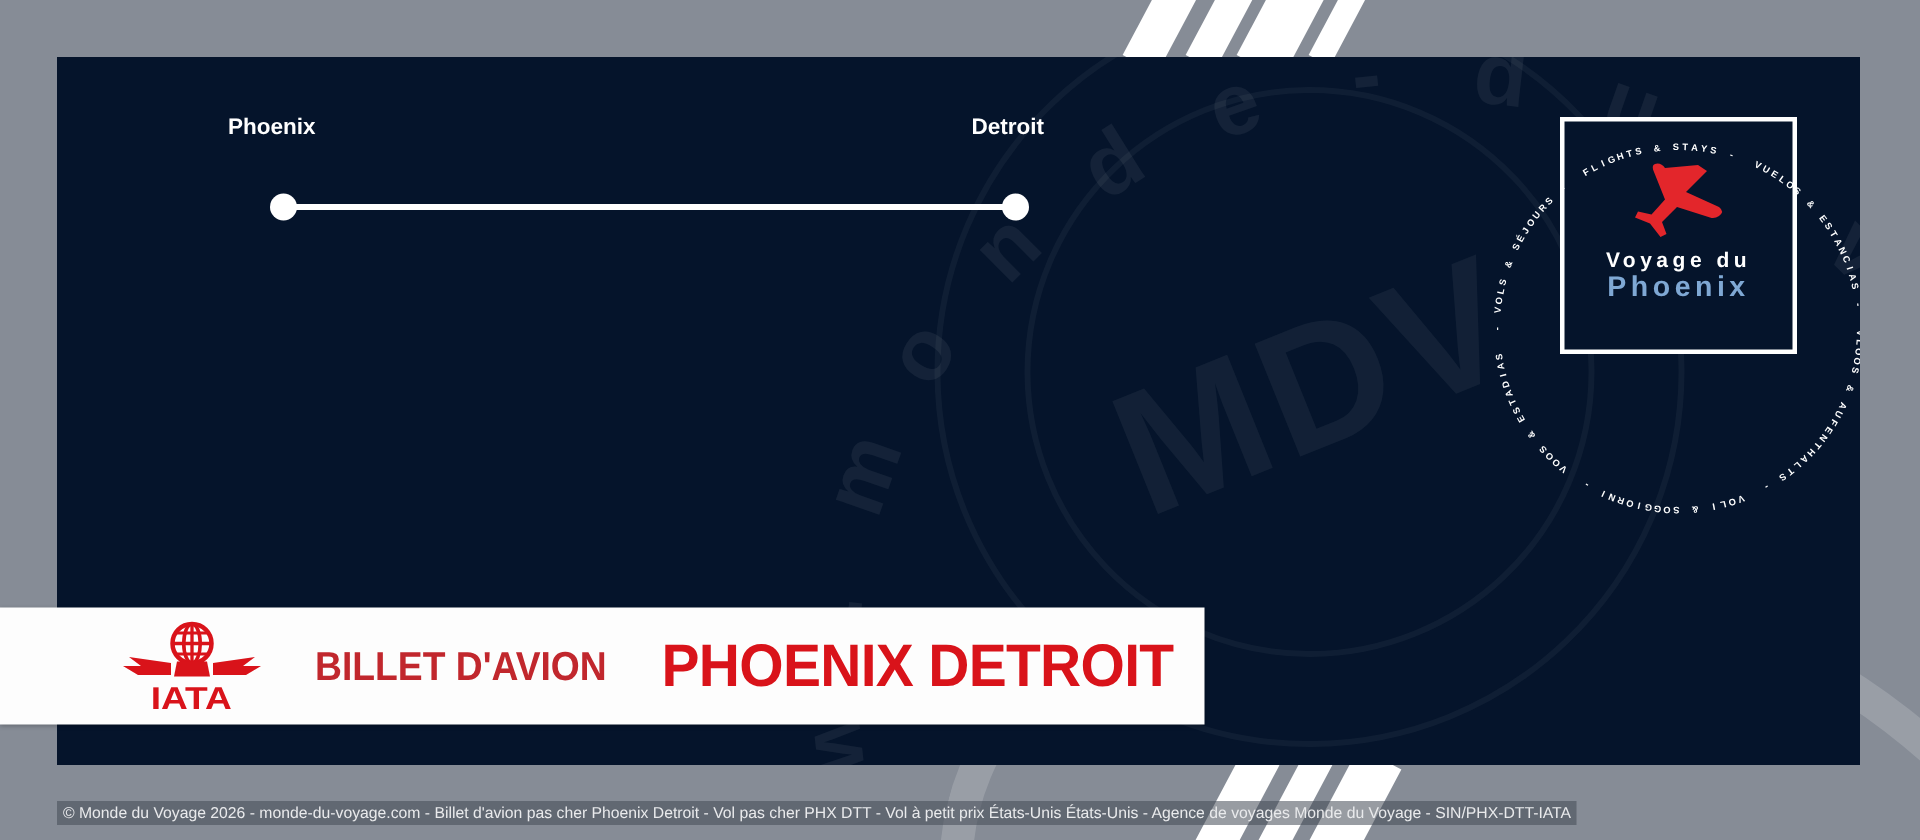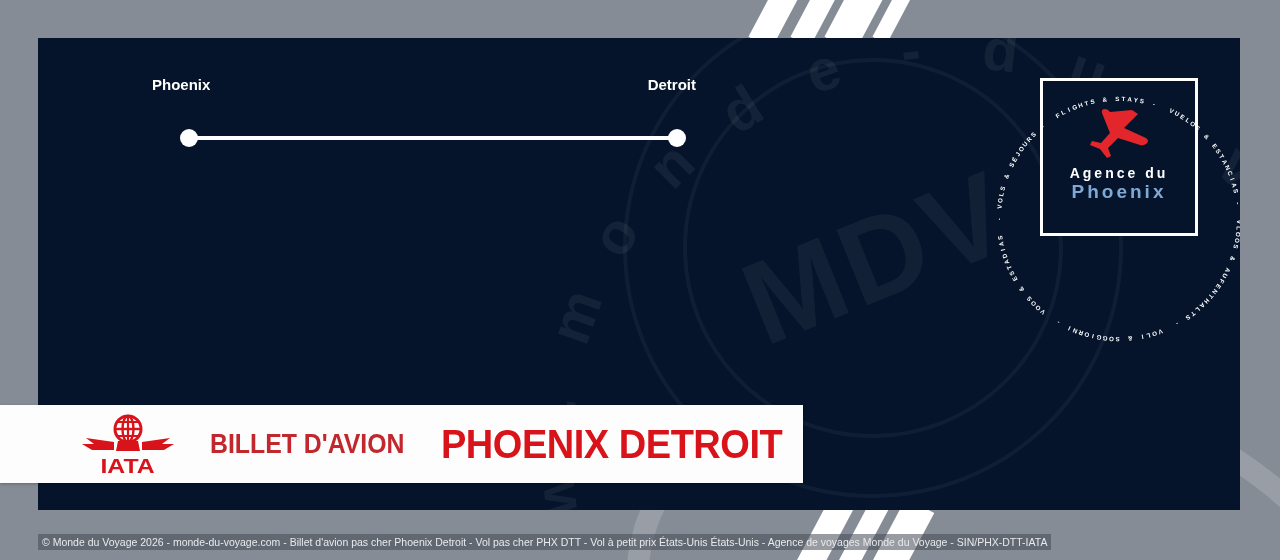--- a/index.html
+++ b/index.html
@@ -345,21 +345,21 @@
           <span class="logo-circle-txt" style="transform: rotate(258.099deg) translate(-50%, -62px);">A</span>
           <span class="logo-circle-txt" style="transform: rotate(261.074deg) translate(-50%, -62px);">S</span>
           <span class="logo-circle-txt" style="transform: rotate(264.05deg) translate(-50%, -62px);"> </span>
           <span class="logo-circle-txt" style="transform: rotate(267.025deg) translate(-50%, -62px);"> </span>
         </div>
       <div class="logo-plane">
         <svg viewBox="0 0 62 50" width="62" height="50">
           <path fill="#e3262b" d="M44 2 L50 6 L36 20 L58 30 Q62 33 58 36 Q55 38 52 37 L30 30 L20 40 L23 48 L19 50 L12 41 L2 37 L4 33 L13 35 L22 25 L14 5 Q13 1 17 1 Q20 1 22 4 Z"></path>
         </svg>
       </div>
-      <div class="logo-t1">Agence du</div>
+      <div class="logo-t1">Voyage du</div>
       <div class="logo-t2">Phoenix</div>
     </div>
   </div>
 </div>
 
 <div class="banner">
   <div class="iata">
     <svg class="iata-svg" viewBox="0 0 100 62" width="100" height="62">
       <g fill="#d9131a">
         <circle cx="50" cy="16" r="13" fill="none" stroke="#d9131a" stroke-width="3"></circle>

